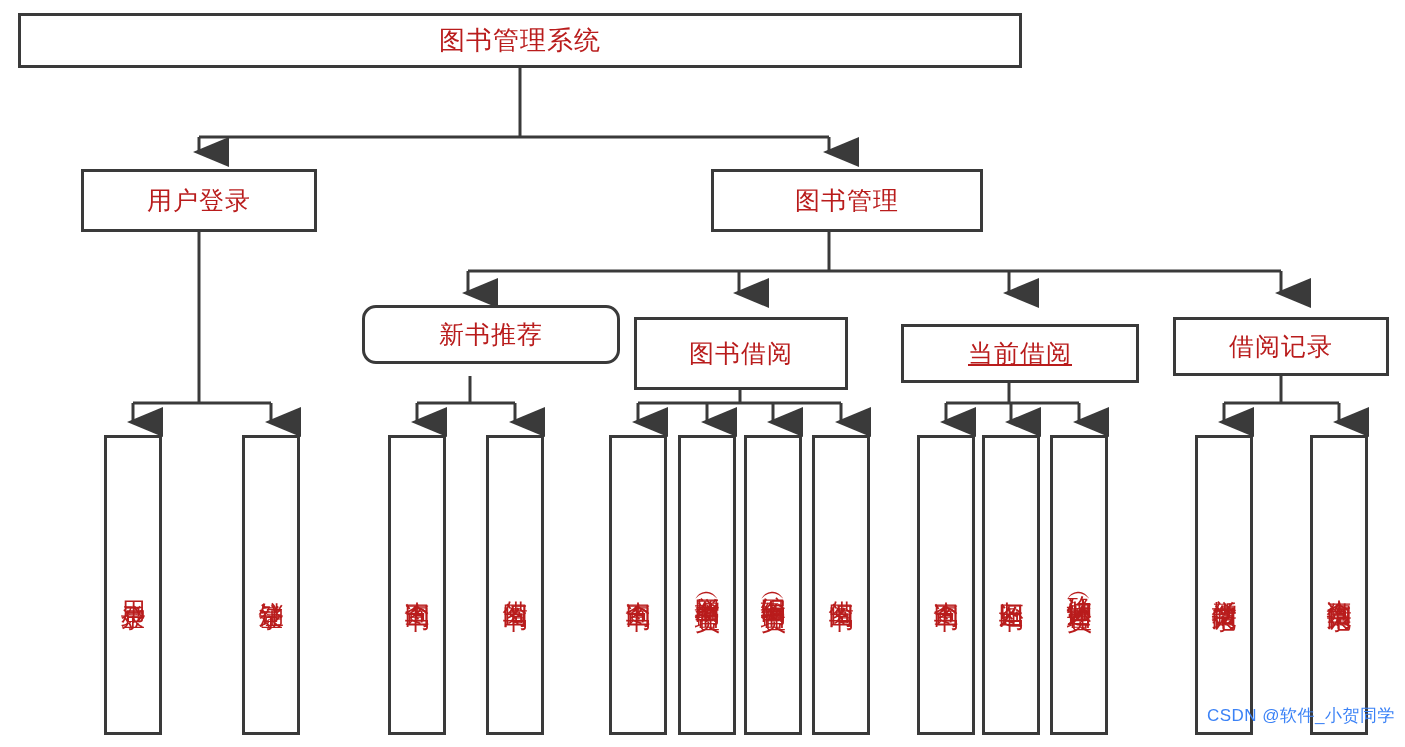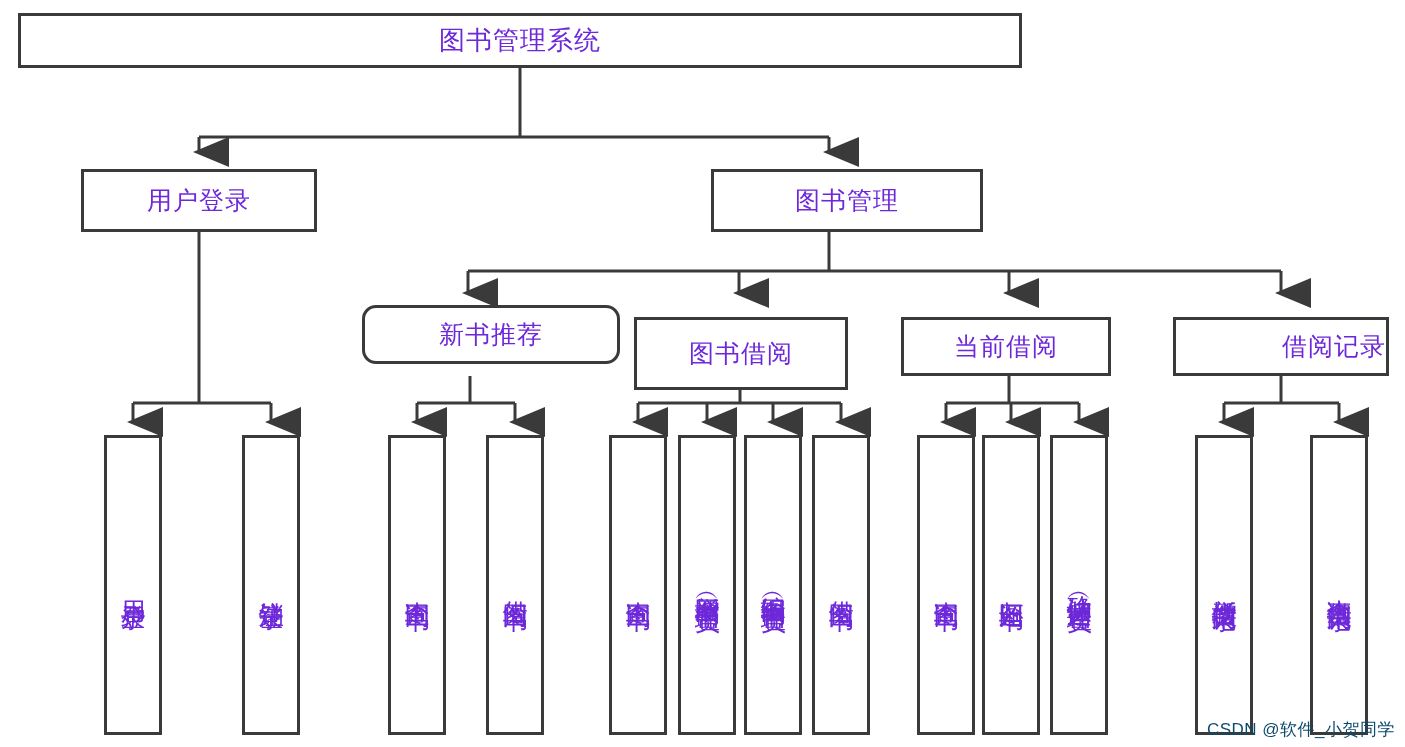--- a/index.html
+++ b/index.html
@@ -23,21 +23,21 @@
     pointer-events:none;
   }
   .node{
     position:absolute;
     box-sizing:border-box;
     border:3px solid #3a3a3a;
     background:#ffffff;
     display:flex;
     align-items:center;
     justify-content:center;
-    color:#6d28d9;
+    color:#b91c1c;
   }
   .node.horiz .label{
     font-size:25px;
     line-height:1.25;
     letter-spacing:1px;
     white-space:nowrap;
   }
   .node.vert{
     border-width:3px;
     align-items:center;
@@ -49,23 +49,23 @@
     font-size:25px;
     line-height:1.18;
     letter-spacing:2px;
     white-space:nowrap;
     display:block;
   }
   #root-node .label{ font-size:26px; }
   .watermark{
     position:absolute;
     right:10px;
-    bottom:6px;
+    bottom:20px;
     font-size:17px;
-    color:#0c4a6e;
+    color:#3b82f6;
     letter-spacing:0.5px;
     white-space:nowrap;
     user-select:none;
   }
 </style>
 </head>
 <body>
 
 <div id="canvas">
 
@@ -129,24 +129,24 @@
   <div class="node horiz" style="left:711px; top:169px; width:272px; height:63px;">
     <span class="label">图书管理</span>
   </div>
 
   <div class="node horiz" style="left:362px; top:305px; width:258px; height:59px;border-radius:14px;">
     <span class="label">新书推荐</span>
   </div>
   <div class="node horiz" style="left:634px; top:317px; width:214px; height:73px;">
     <span class="label">图书借阅</span>
   </div>
-  <div class="node horiz" style="left:901px; top:317px; width:210px; height:59px;">
+  <div class="node horiz" style="left:901px; top:324px; width:238px; height:59px;text-decoration:underline;">
     <span class="label">当前借阅</span>
   </div>
-  <div class="node horiz" style="left:1173px; top:317px; width:216px; height:59px;justify-content:flex-end;">
+  <div class="node horiz" style="left:1173px; top:317px; width:216px; height:59px;">
     <span class="label">借阅记录</span>
   </div>
 
   <div class="node vert" style="left:104px; top:435px; width:58px; height:300px;">
     <span class="label">用户登录</span>
   </div>
   <div class="node vert" style="left:242px; top:435px; width:58px; height:300px;">
     <span class="label">注销登录</span>
   </div>
 

